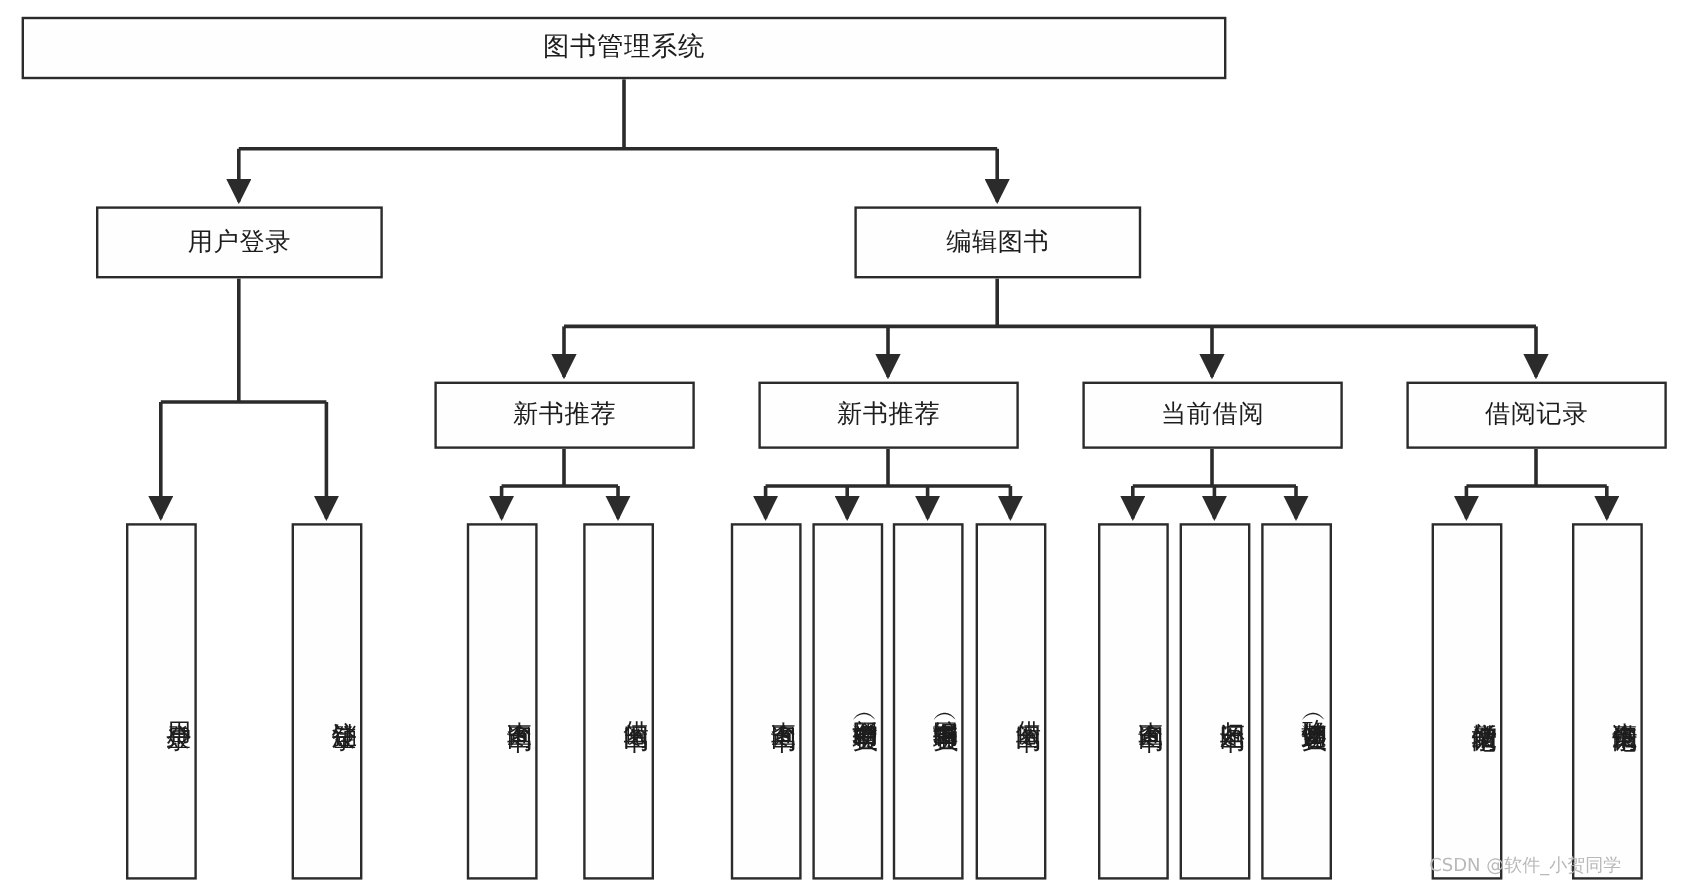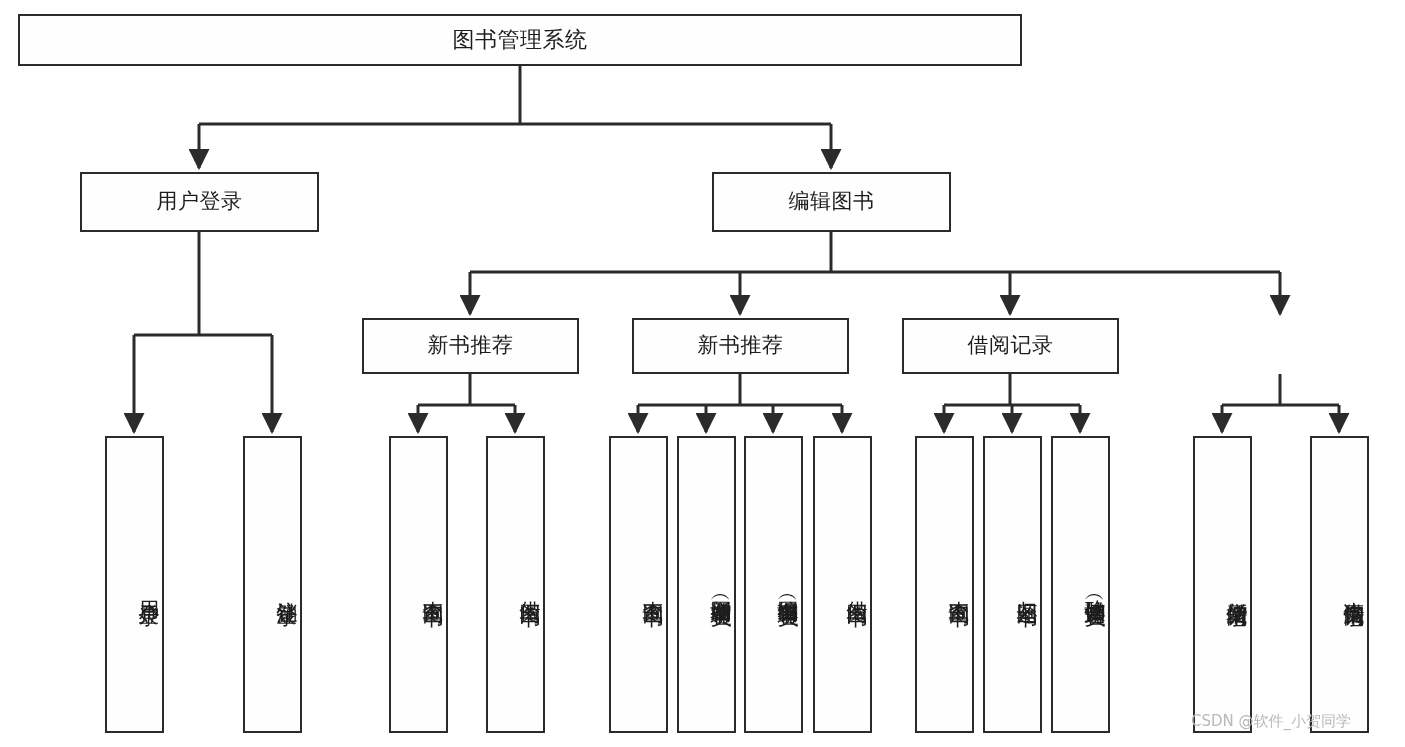--- a/index.html
+++ b/index.html
@@ -140,20 +140,23 @@
     <span>编辑图书</span>
   </div>
 
   <div class="node horiz" style="left:362px; top:318px; width:217px; height:56px;">
     <span>新书推荐</span>
   </div>
   <div class="node horiz" style="left:632px; top:318px; width:217px; height:56px;">
     <span>新书推荐</span>
   </div>
   <div class="node horiz" style="left:902px; top:318px; width:217px; height:56px;">
+    <span>当前借阅</span>
+  </div>
+  <div class="node horiz" style="left:1172px; top:318px; width:217px; height:56px;">
     <span>借阅记录</span>
   </div>
 
   <div class="node vert" style="left:105px; top:436px; width:59px; height:297px;">
     <span class="vlabel">用户登录</span>
   </div>
   <div class="node vert" style="left:243px; top:436px; width:59px; height:297px;">
     <span class="vlabel">注销登录</span>
   </div>
 

